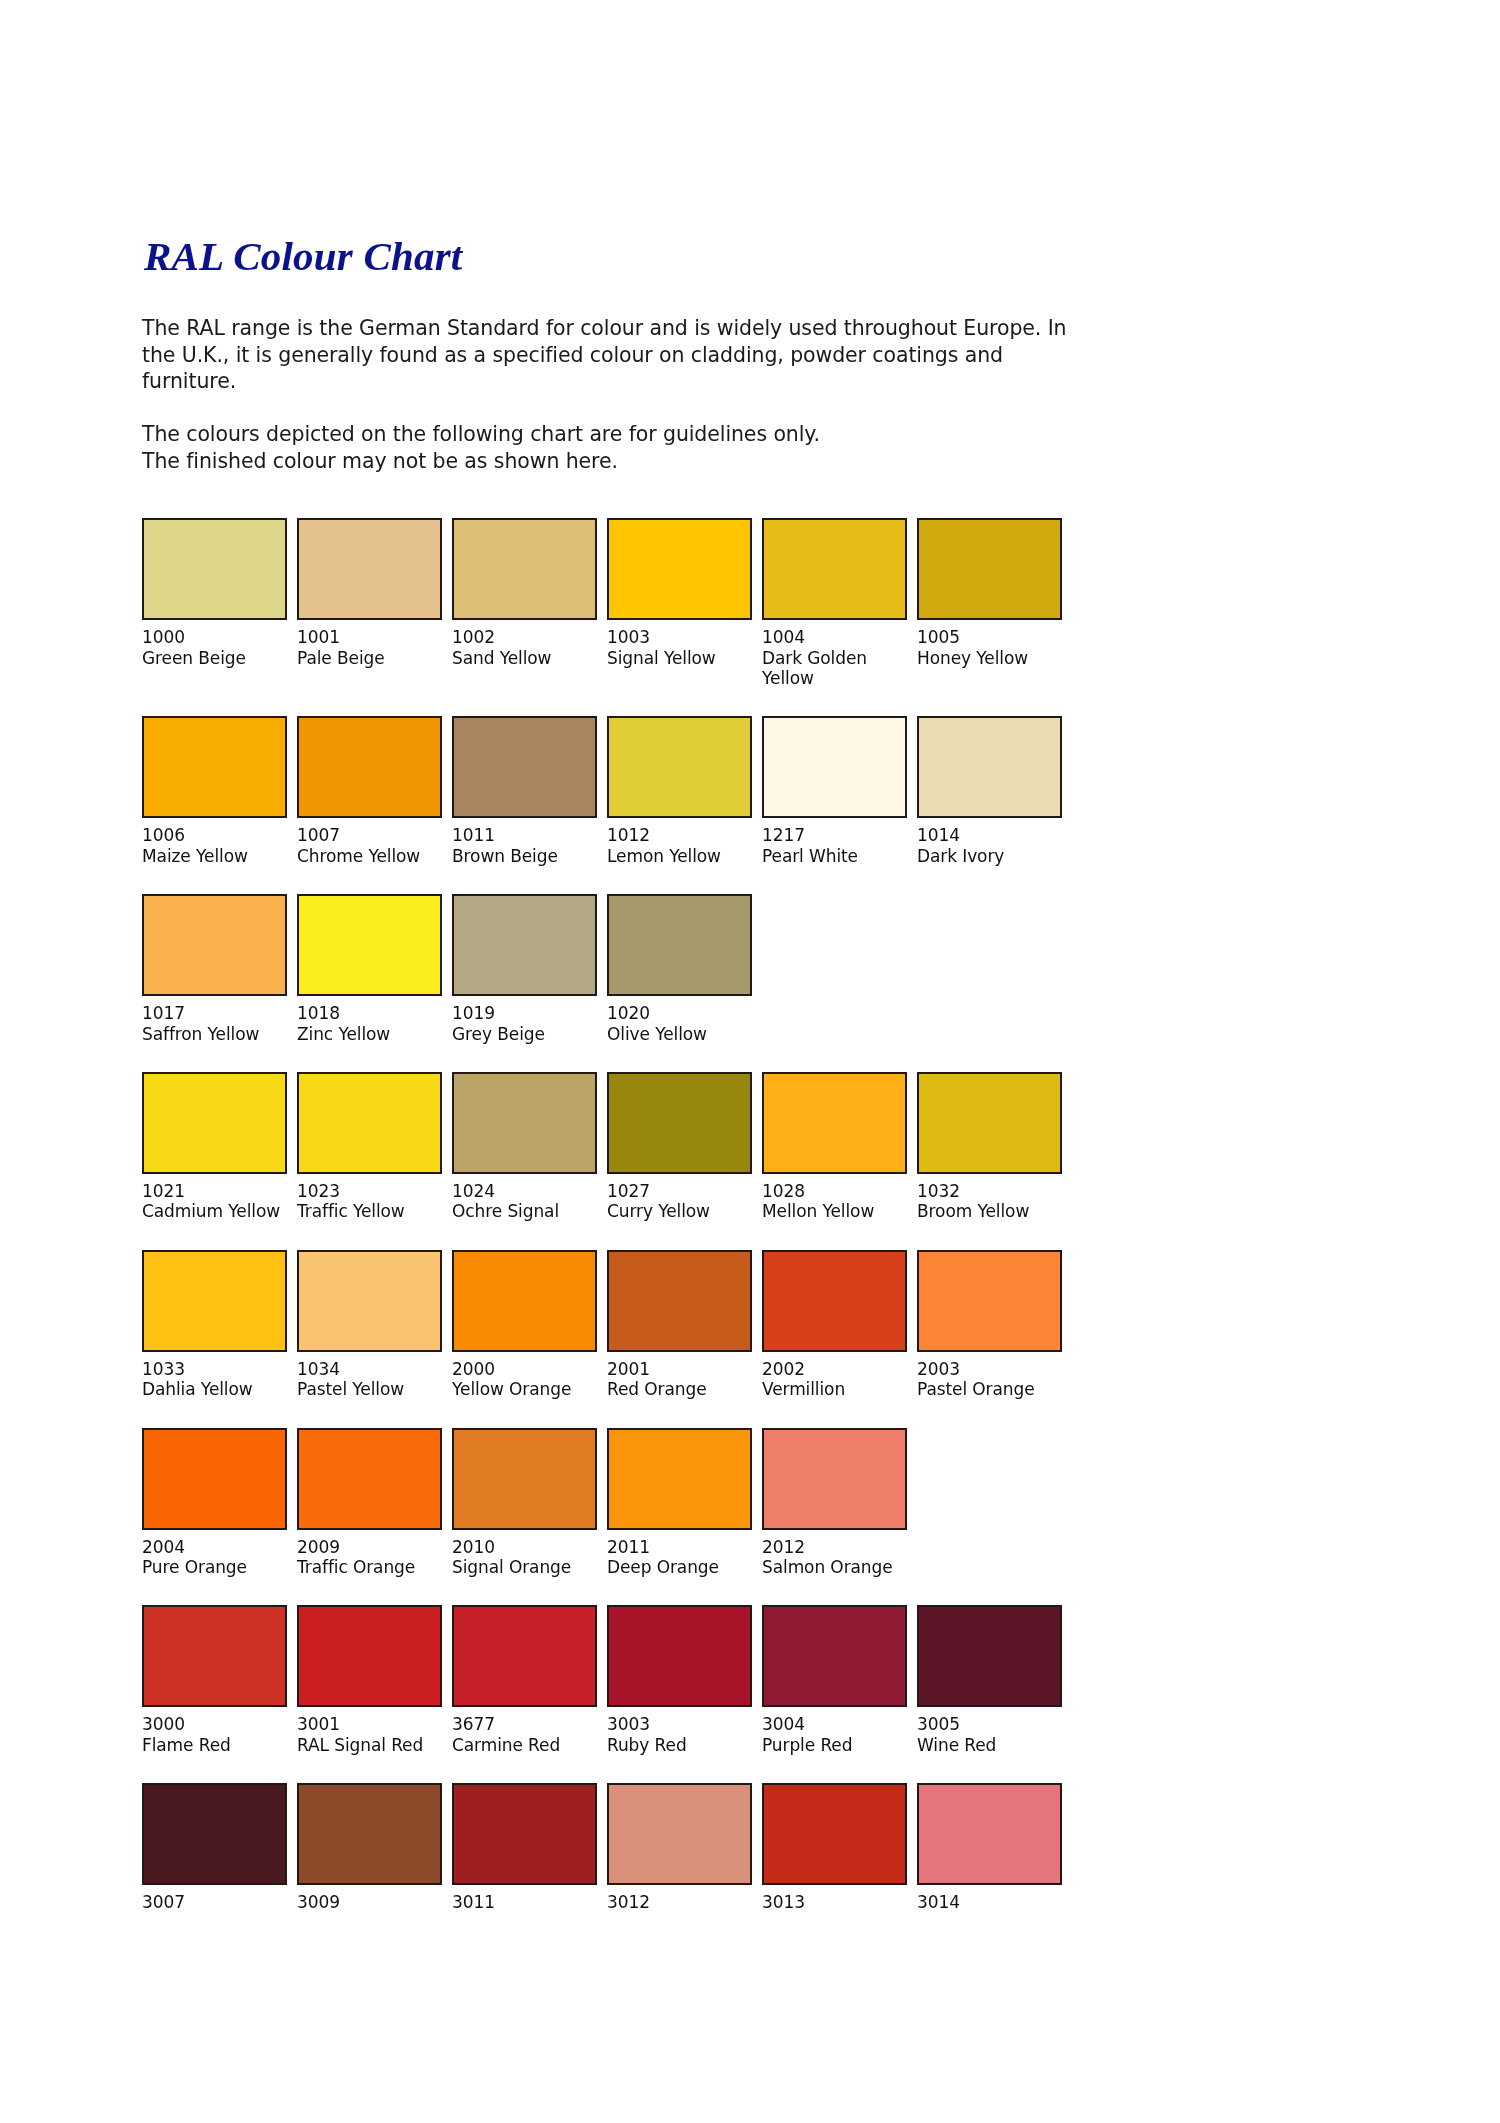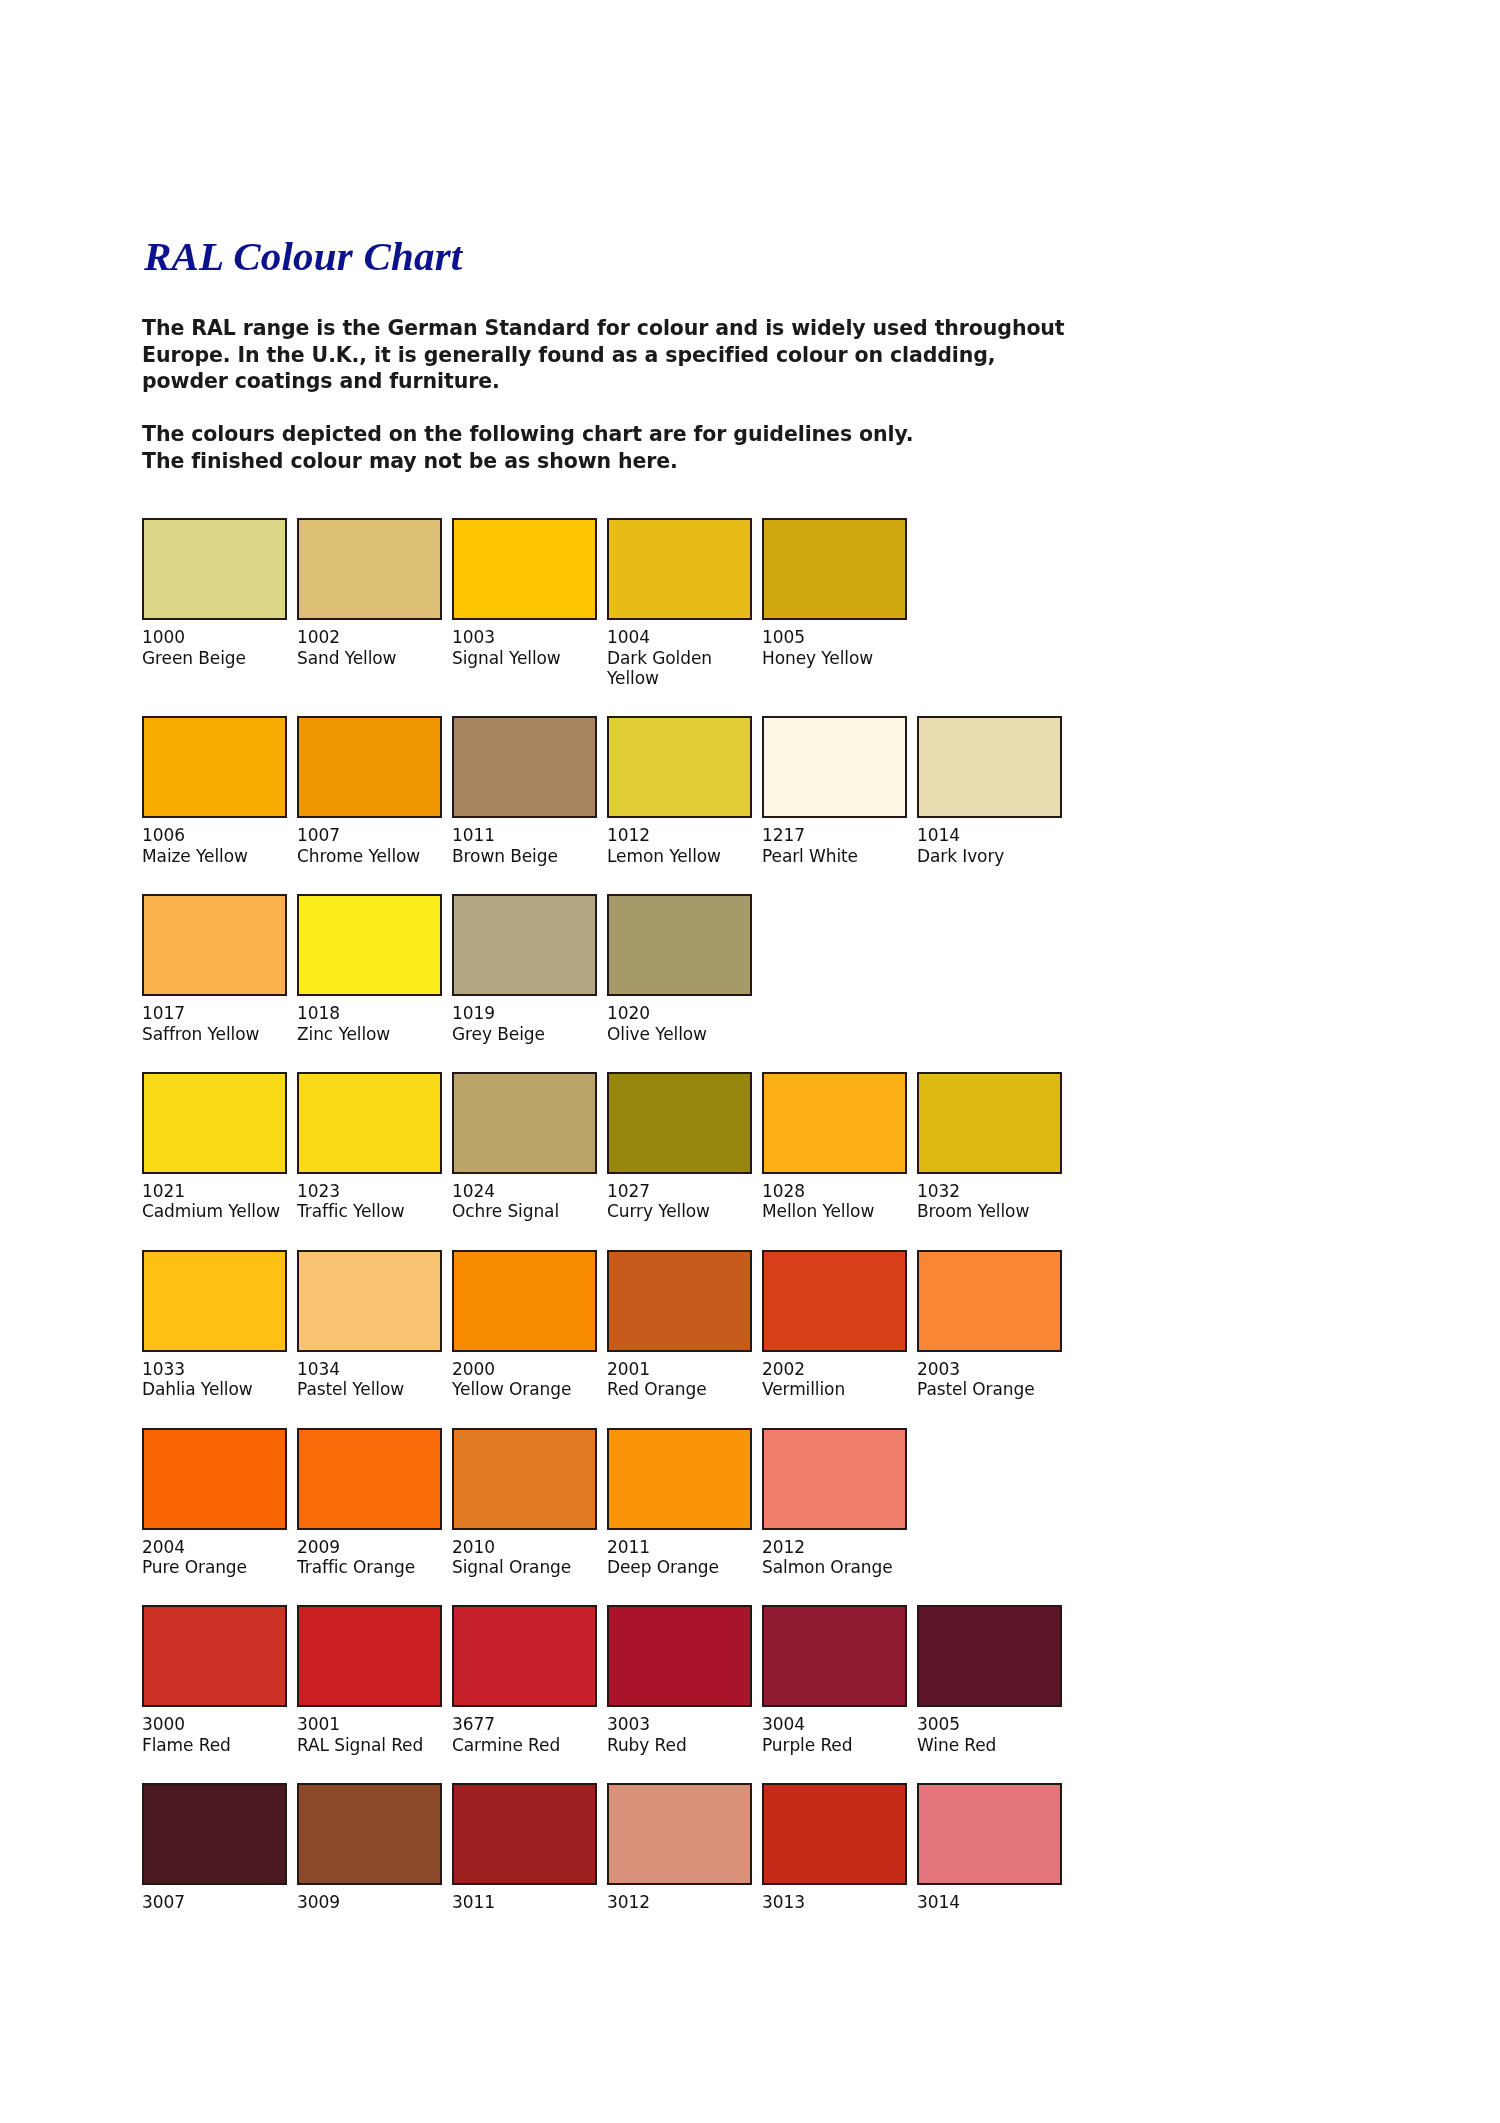--- a/index.html
+++ b/index.html
@@ -39,21 +39,20 @@
   }
   .intro {
     margin-top: 38px;
     font-size: 20.5px;
     color: #1a1a1a;
     line-height: 1.30;
     letter-spacing: -0.1px;
   }
   .intro p {
     margin: 0;
-    font-weight: bold;
   }
   .intro p.second {
     margin-top: 26px;
   }
   .swatch-grid {
     margin-top: 44px;
   }
   .swatch-row {
     display: flex;
     gap: 10px;
@@ -105,20 +104,27 @@
     <div class="swatch-grid">
         <div class="swatch-row">
           <div class="swatch-cell">
             <div class="swatch-chip" style="background-color: rgb(221, 213, 136);"></div>
             <div class="swatch-meta">
               <span class="swatch-code">1000</span>
               <span class="swatch-name">Green Beige</span>
             </div>
           </div>
           <div class="swatch-cell">
+            <div class="swatch-chip" style="background-color: rgb(229, 194, 141);"></div>
+            <div class="swatch-meta">
+              <span class="swatch-code">1001</span>
+              <span class="swatch-name">Pale Beige</span>
+            </div>
+          </div>
+          <div class="swatch-cell">
             <div class="swatch-chip" style="background-color: rgb(221, 190, 117);"></div>
             <div class="swatch-meta">
               <span class="swatch-code">1002</span>
               <span class="swatch-name">Sand Yellow</span>
             </div>
           </div>
           <div class="swatch-cell">
             <div class="swatch-chip" style="background-color: rgb(253, 197, 0);"></div>
             <div class="swatch-meta">
               <span class="swatch-code">1003</span>

